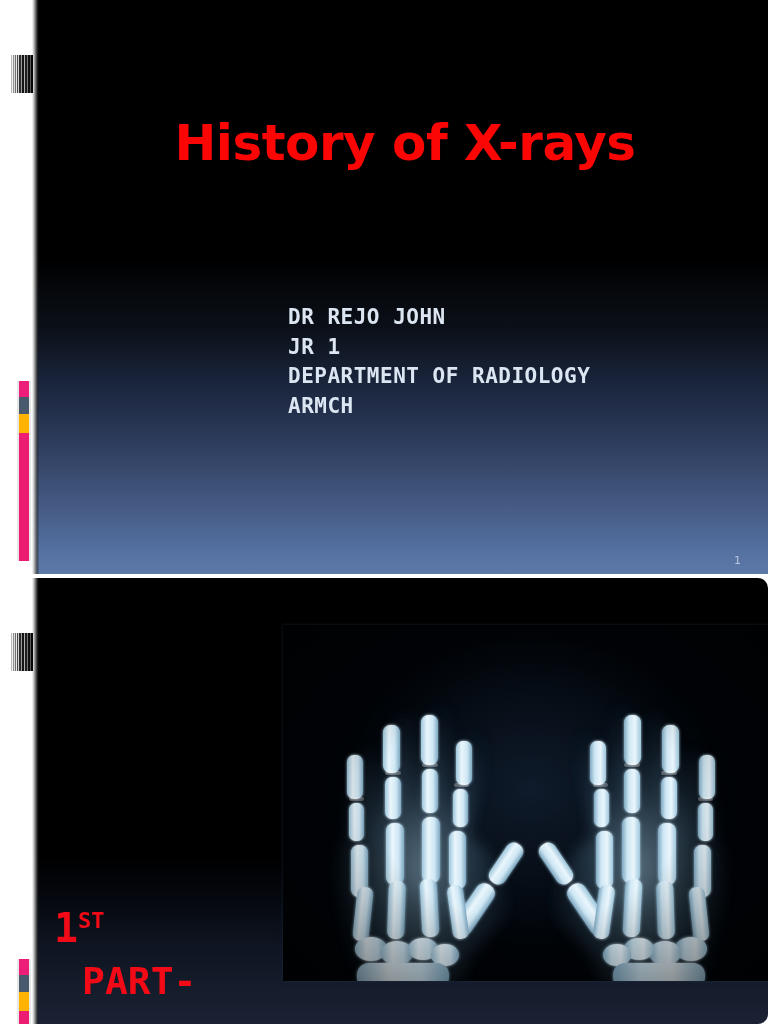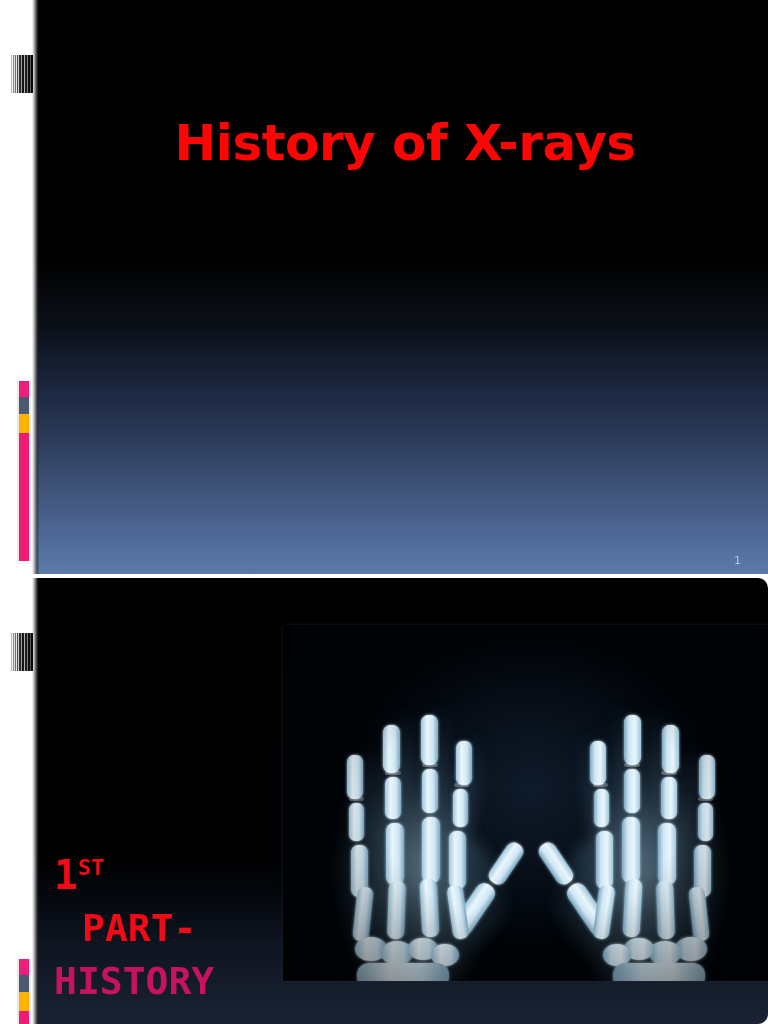--- a/index.html
+++ b/index.html
@@ -239,20 +239,26 @@
 
 <div class="doc-viewer">
 
   <section class="slide" id="slide-1">
     <div class="slide-canvas">
 
       <div class="title-block">
         <div class="title-line">History of X-rays</div>
       </div>
 
+      <div class="subtitle-block">
+        <div class="subtitle-line">DR REJO JOHN</div>
+        <div class="subtitle-line">JR 1</div>
+        <div class="subtitle-line">DEPARTMENT OF RADIOLOGY</div>
+        <div class="subtitle-line">ARMCH</div>
+      </div>
 
       <div class="page-number">1</div>
     </div>
 
     <div class="slide-left-margin"></div>
     <div class="edge-shadow"></div>
 
     <div class="deco-stripes" style="top:55px"></div>
 
     <div class="color-chips" style="top:381px">
@@ -395,21 +401,20 @@
             </g>
           </svg>
 
           <div class="xray-vignette"></div>
         </div>
       </figure>
 
       <div class="part-block">
         <div class="part-line part-line-1"><span>1</span><sup>ST</sup></div>
         <div class="part-line part-line-2">PART-</div>
-        <div class="part-line part-line-3">HISTORY</div>
       </div>
     </div>
 
     <div class="slide-left-margin"></div>
     <div class="edge-shadow"></div>
 
     <div class="deco-stripes" style="top:55px"></div>
 
     <div class="color-chips" style="top:381px">
       <div class="chip chip-pink">

